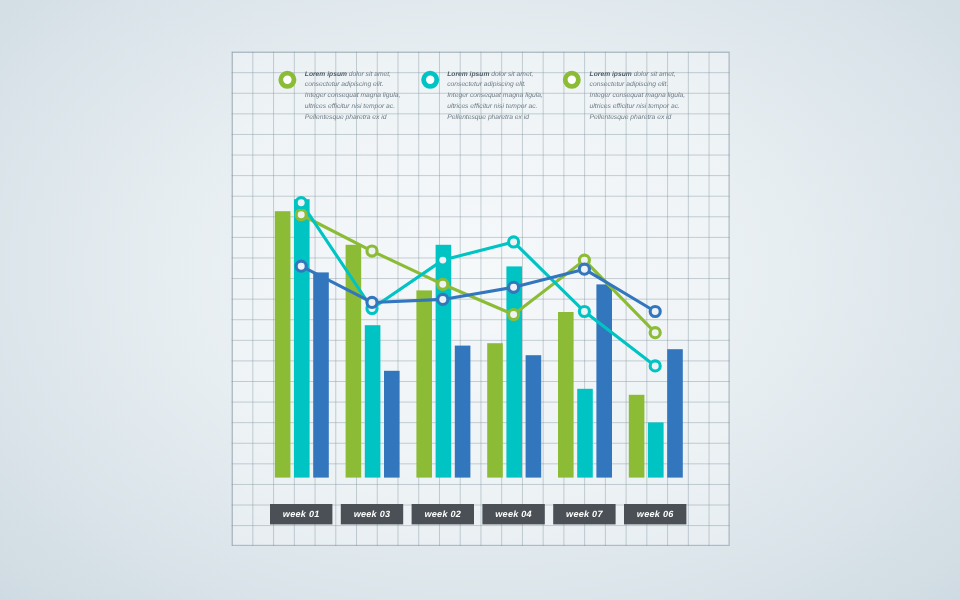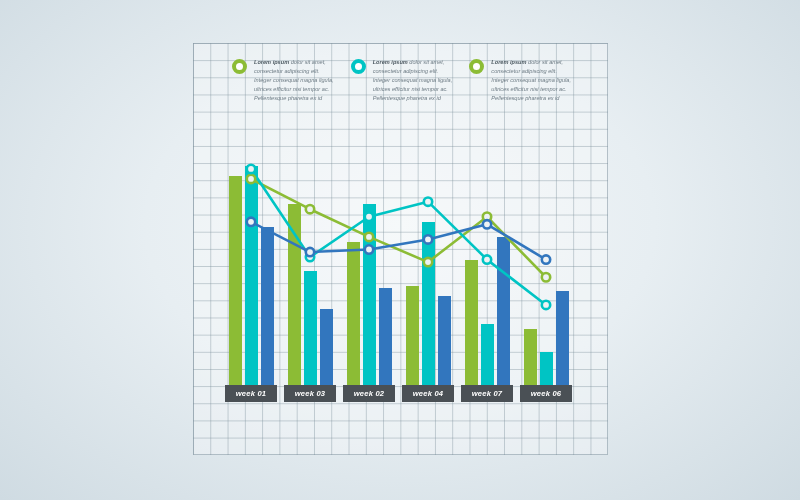--- a/index.html
+++ b/index.html
@@ -41,21 +41,21 @@
   .plot svg{position:absolute;left:0;top:0;width:415px;height:412px;overflow:visible;}
 
   
   .bars{position:absolute;left:193px;top:43px;width:415px;height:412px;}
   .bar{position:absolute;bottom:57px;width:13px;}
   .bar.c-green{background:#8CBC35;}
   .bar.c-cyan{background:#00C4C4;}
   .bar.c-blue{background:#3276BE;}
 
   
-  .weeks{position:absolute;left:193px;top:385px;width:450px;height:18px;}
+  .weeks{position:absolute;left:193px;top:420px;width:450px;height:18px;}
   .week-label{
     position:absolute;top:0;height:17px;width:52px;background:#4a5055;color:#ffffff;
     font-size:7.6px;font-style:italic;font-weight:bold;
     display:flex;align-items:center;justify-content:center;letter-spacing:.2px;
   }
 </style>
 </head>
 <body>
 
 <div class="stage">

